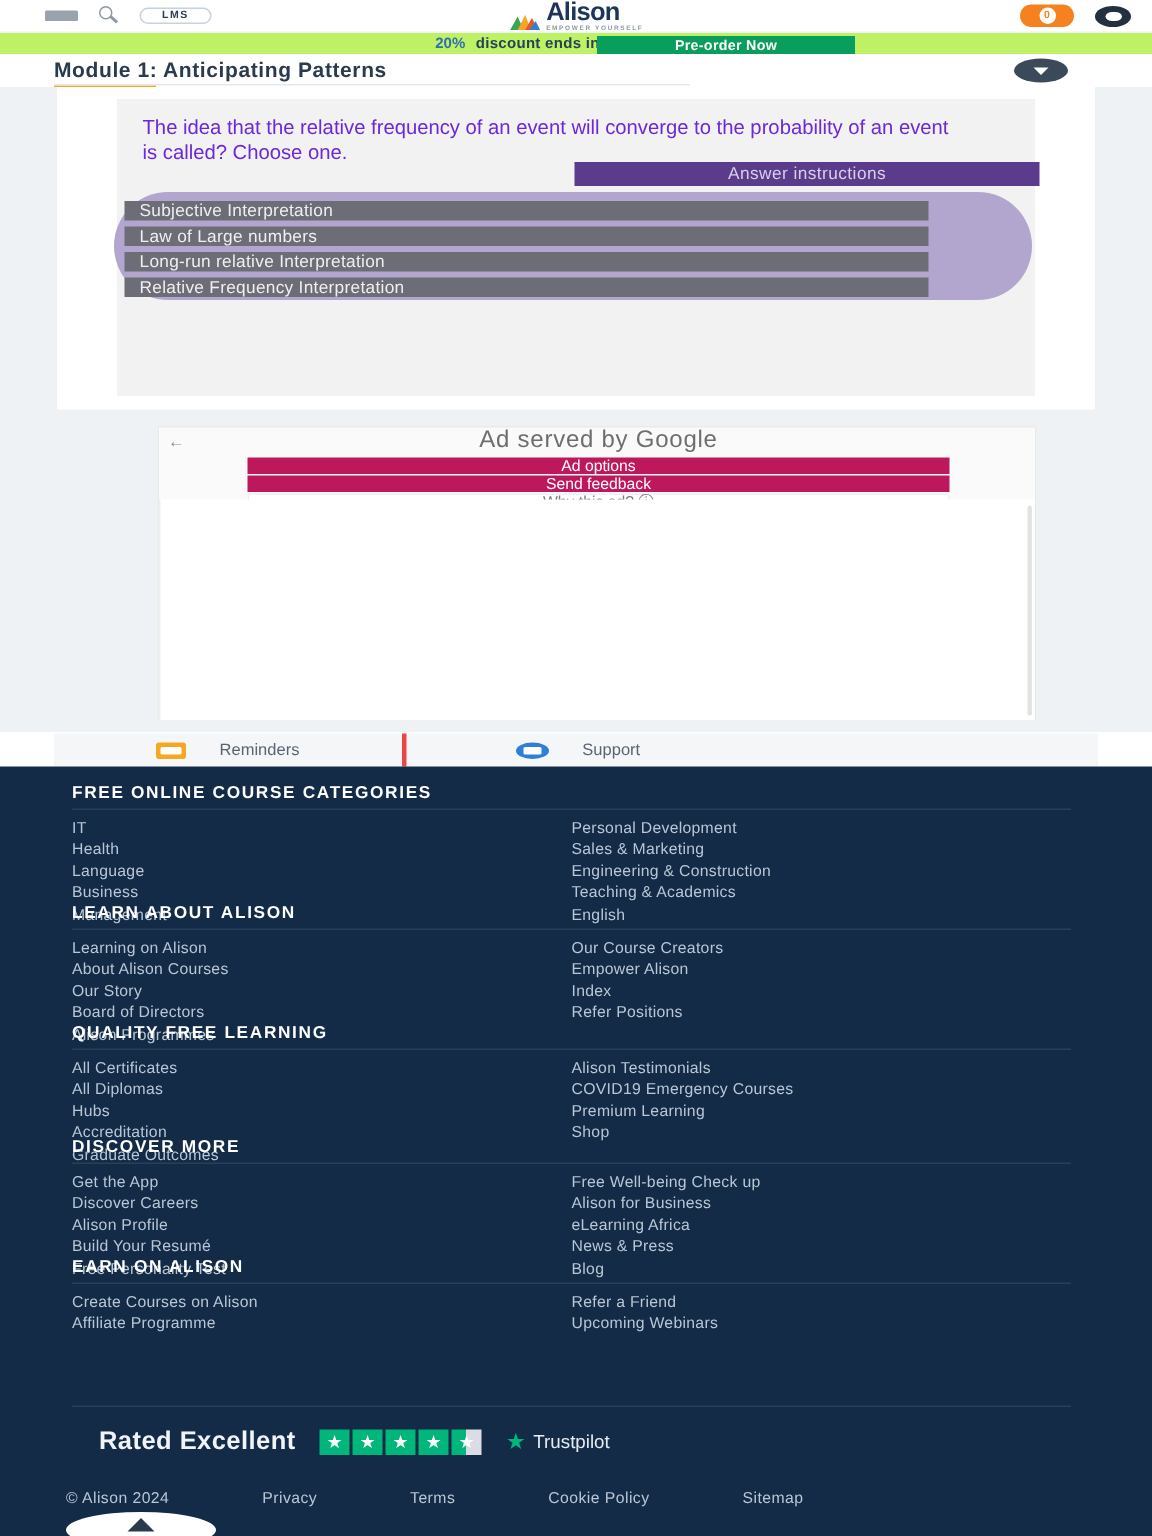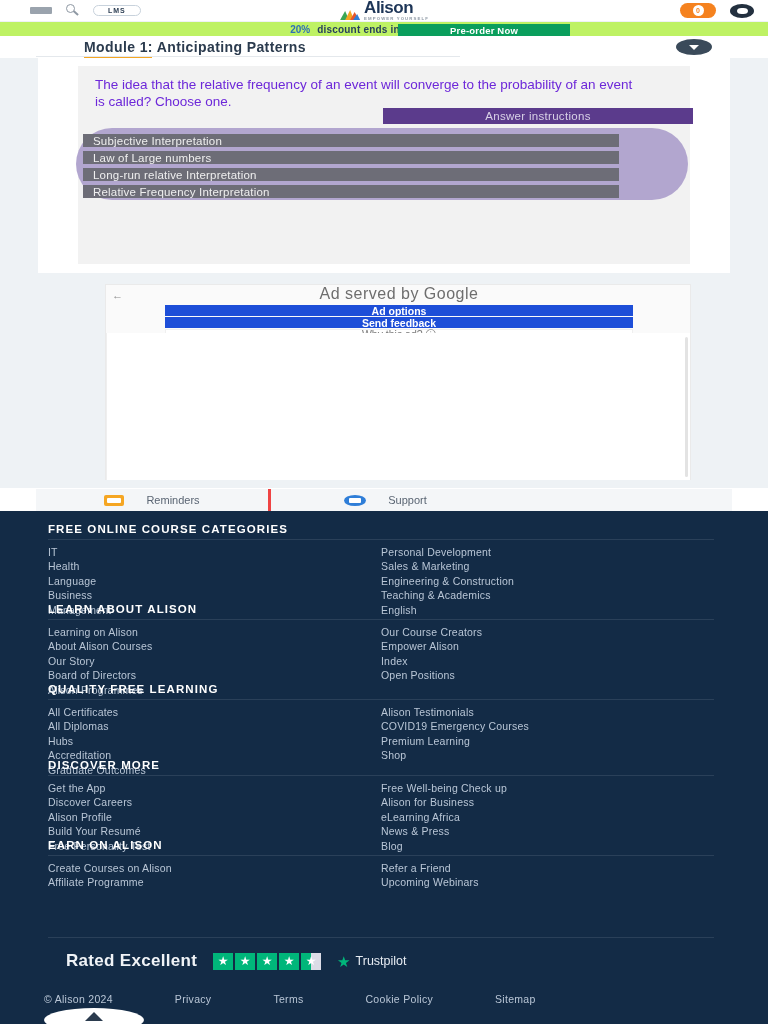--- a/index.html
+++ b/index.html
@@ -77,21 +77,21 @@
   .preorder {
     position: absolute; top: 24px; left: 398px; width: 172px; height: 13px;
     background: #0a9e5c; color: #fff; font-size: 9.5px; font-weight: 700;
     display: flex; align-items: center; justify-content: center;
     letter-spacing: 0.2px; border: none; cursor: pointer;
   }
 
   
   .modulebar {
     position: absolute; top: 36px; left: 0; width: 768px; height: 22px;
-    background: #ffffff; display: flex; align-items: center; padding-left: 48px;
+    background: #ffffff; display: flex; align-items: center;
   }
   .module-title-wrap { position: relative; margin-left: 36px; }
   .module-title {
     font-size: 14px; font-weight: 700; color: #2b3b4e; letter-spacing: 0.4px;
   }
   .module-underline {
     position: absolute; left: 0; bottom: -3px; width: 68px; height: 2px; background: #f5a623;
   }
   .module-rule {
     position: absolute; left: 36px; bottom: 1px; width: 424px; height: 1px; background: #e4e8ec;
@@ -158,21 +158,21 @@
   }
   .ad-served {
     position: absolute; top: 0px; left: 0; width: 586px; text-align: center;
     font-size: 16px; color: #6e6e6e; letter-spacing: 0.5px;
   }
   .ad-menu { position: absolute; top: 20px; left: 59px; width: 468px; }
   .ad-item {
     height: 11px; display: flex; align-items: center; justify-content: center;
     font-size: 10.5px; cursor: pointer;
   }
-  .ad-item.blue { background: #1d4ed8; color: #ffffff; margin-bottom: 1px; font-weight: bold; }
+  .ad-item.blue { background: #be185d; color: #ffffff; margin-bottom: 1px; }
   .ad-item.white { background: #ffffff; color: #7a7a7a; border: 1px solid #efefef; }
   .ad-canvas {
     position: absolute; top: 48px; left: 0px; width: 584px; height: 147px;
     background: #ffffff; border-left: 1px solid #efefef;
   }
   .ad-scroll {
     position: absolute; top: 52px; right: 2px; width: 3px; height: 140px;
     background: #e3e3e3; border-radius: 2px; cursor: pointer;
   }
 
@@ -383,21 +383,21 @@
           <span class="flink">Learning on Alison</span>
           <span class="flink">About Alison Courses</span>
           <span class="flink">Our Story</span>
           <span class="flink">Board of Directors</span>
           <span class="flink">Alison Programmes</span>
         </div>
         <div class="fcol">
           <span class="flink">Our Course Creators</span>
           <span class="flink">Empower Alison</span>
           <span class="flink">Index</span>
-          <span class="flink">Open Positions</span>
+          <span class="flink">Refer Positions</span>
         </div>
       </div>
     </div>
 
     <div class="fsec s3">
       <h3>QUALITY FREE LEARNING</h3>
       <div class="fcols">
         <div class="fcol">
           <span class="flink">All Certificates</span>
           <span class="flink">All Diplomas</span>

